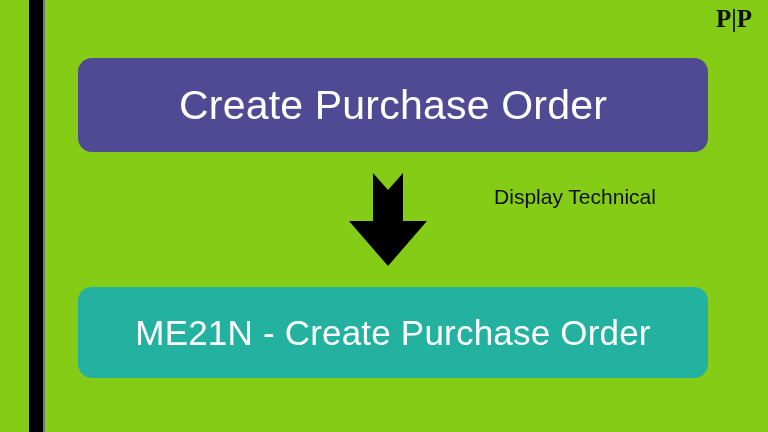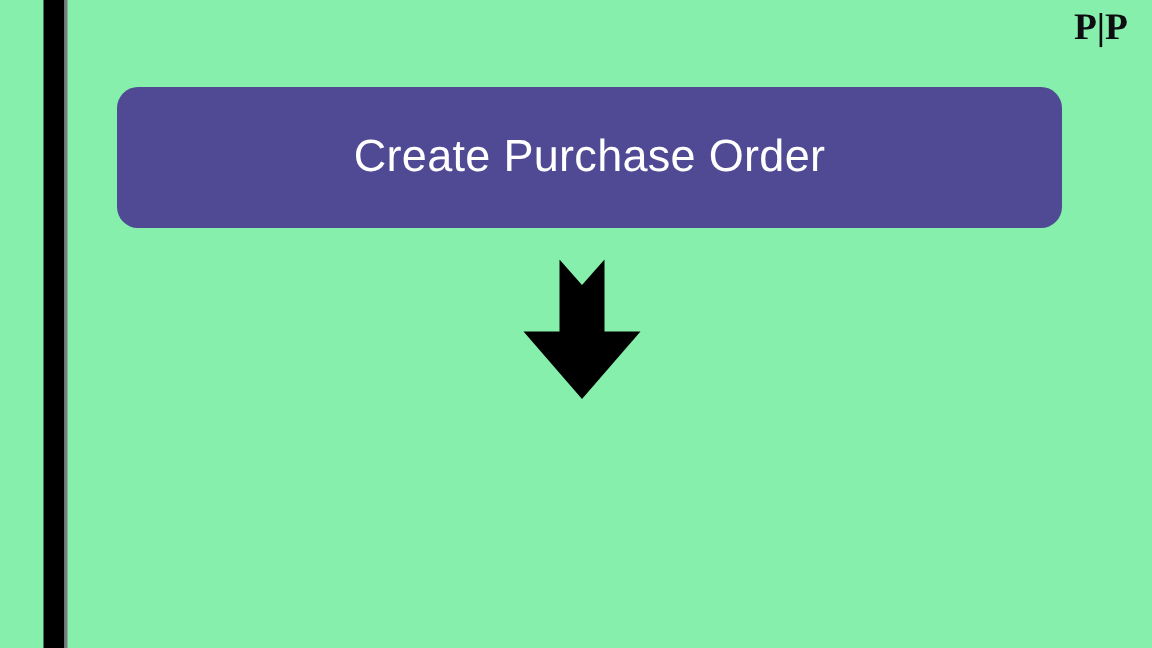--- a/index.html
+++ b/index.html
@@ -5,21 +5,21 @@
   html, body {
     margin: 0;
     padding: 0;
     background: #ffffff;
   }
   #slide {
     position: relative;
     width: 768px;
     height: 432px;
     overflow: hidden;
-    background: #86efac;
+    background: #84cc16;
     font-family: "Liberation Sans", sans-serif;
   }
 
   
   #left-bar {
     position: absolute;
     left: 29px;
     top: 0;
     width: 14px;
     height: 432px;
@@ -65,21 +65,21 @@
     letter-spacing: 0.2px;
   }
 
   #box-business-name {
     top: 58px;
     height: 94px;
     background: #4f4a93;
     border-radius: 14px;
   }
   #box-business-name .box-label {
-    font-size: 30px;
+    font-size: 41px;
   }
 
   #box-technical-name {
     top: 287px;
     height: 91px;
     background: #23b2a0;
     border-radius: 14px;
   }
   #box-technical-name .box-label {
     font-size: 35px;
@@ -135,17 +135,21 @@
     <span class="box-label">Create Purchase Order</span>
   </div>
 
   <div id="flow-arrow">
     <svg width="80" height="94" viewBox="0 0 80 94" xmlns="http://www.w3.org/2000/svg">
       <polygon fill="#000000" points="25,0 40,17 55,0 55,48 79,48 40,93 1,48 25,48"></polygon>
     </svg>
   </div>
 
   <div id="arrow-caption">
+    <div>Display Technical</div>
   </div>
 
+  <div id="box-technical-name" class="process-box">
+    <span class="box-label">ME21N - Create Purchase Order</span>
+  </div>
 
 
 </div>
 
 </body></html>

